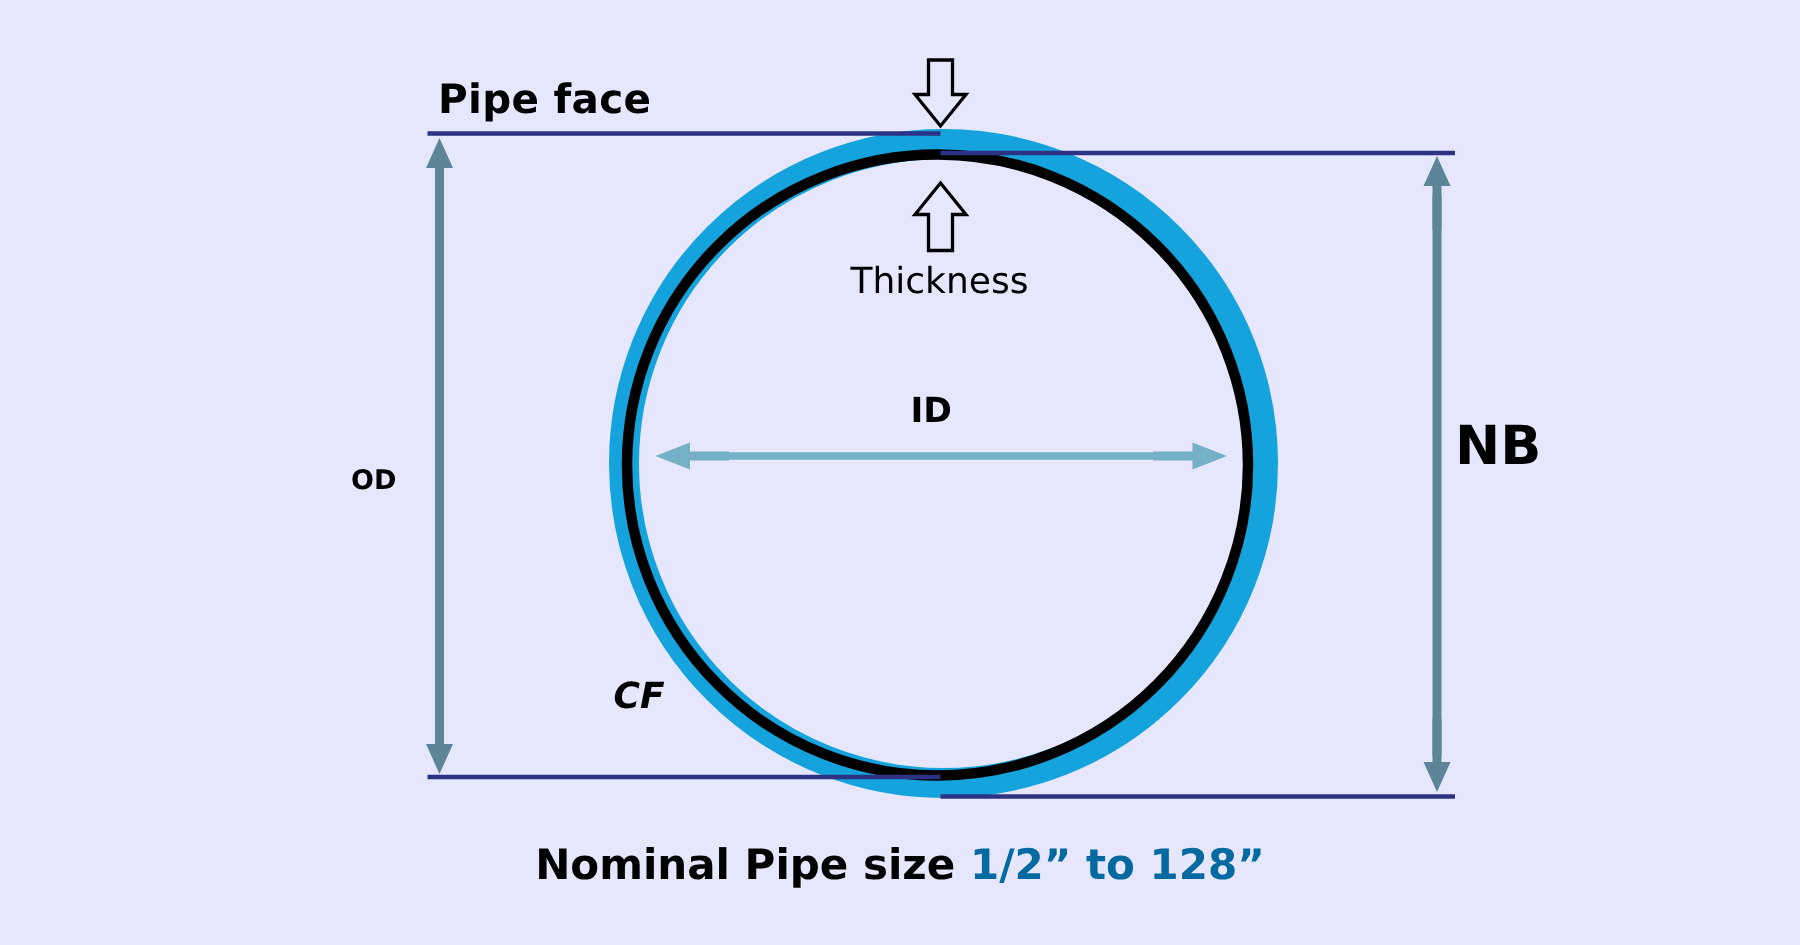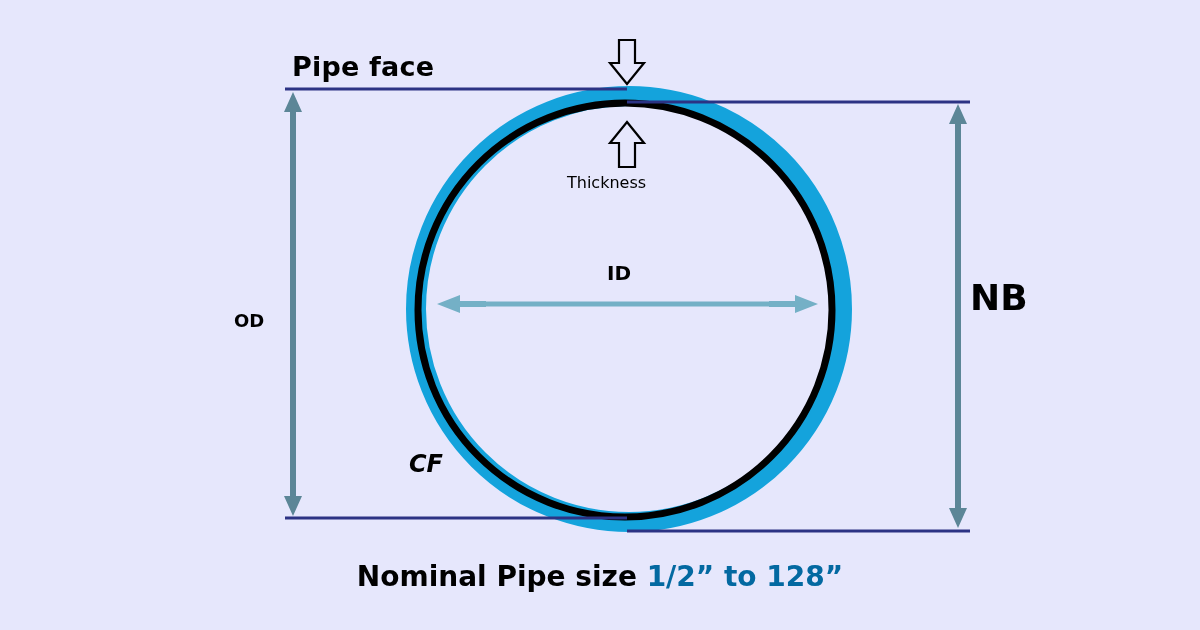--- a/index.html
+++ b/index.html
@@ -25,22 +25,22 @@
       height: 630px;
     }
     .label {
       position: absolute;
       color: #000;
       font-weight: bold;
       white-space: nowrap;
       line-height: 1;
     }
     .lbl-pipe-face { left: 292px; top: 53px; font-size: 27px; letter-spacing: 0.2px; }
-    .lbl-thickness { left: 567px; top: 175px; font-size: 16px; font-weight: normal; }
-    .lbl-id { left: 607px; top: 263px; font-size: 20px; text-align: right; }
+    .lbl-thickness { left: 567px; top: 175px; font-size: 24px; font-weight: normal; }
+    .lbl-id { left: 607px; top: 263px; font-size: 23px; text-align: right; }
     .lbl-od { left: 234px; top: 264px; font-size: 18px; margin-top: 48px; }
     .lbl-nb { left: 970px; top: 280px; font-size: 36px; }
     .lbl-cf { left: 409px; top: 452px; font-size: 24px; font-style: italic; }
     .caption {
       position: absolute;
       left: 0;
       width: 1200px;
       top: 563px;
       text-align: center;
       font-size: 28px;

